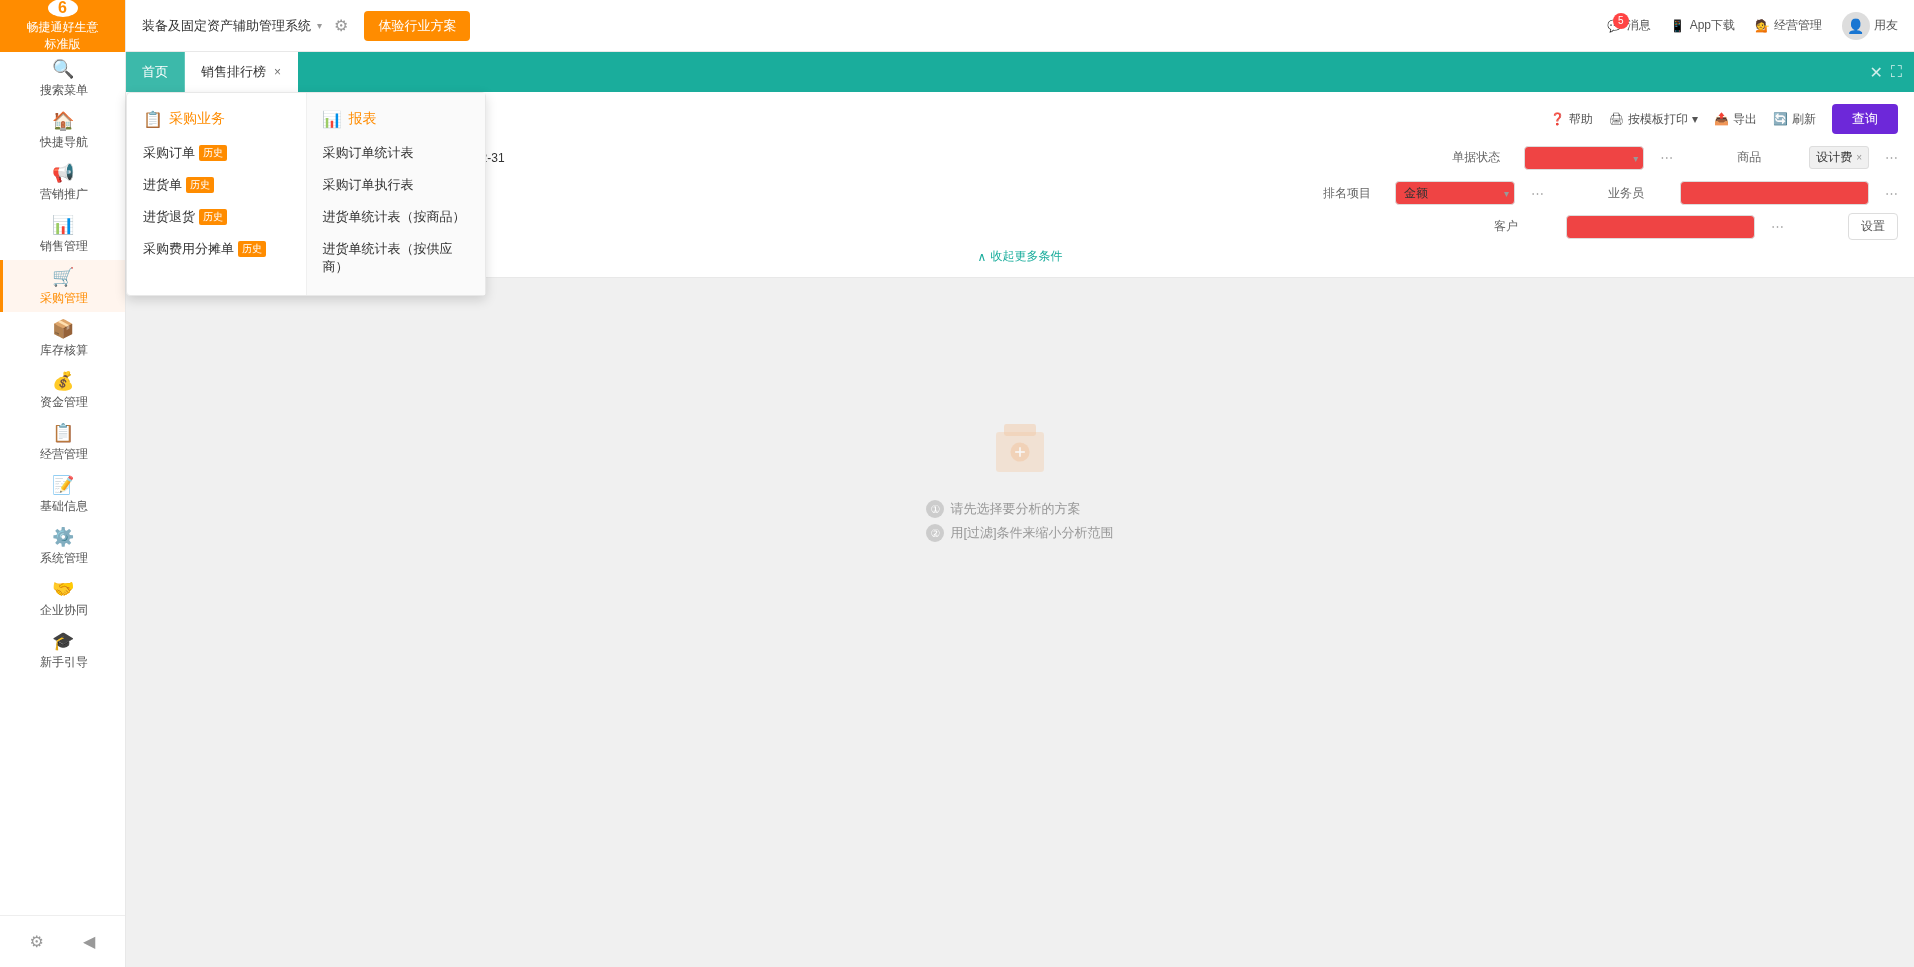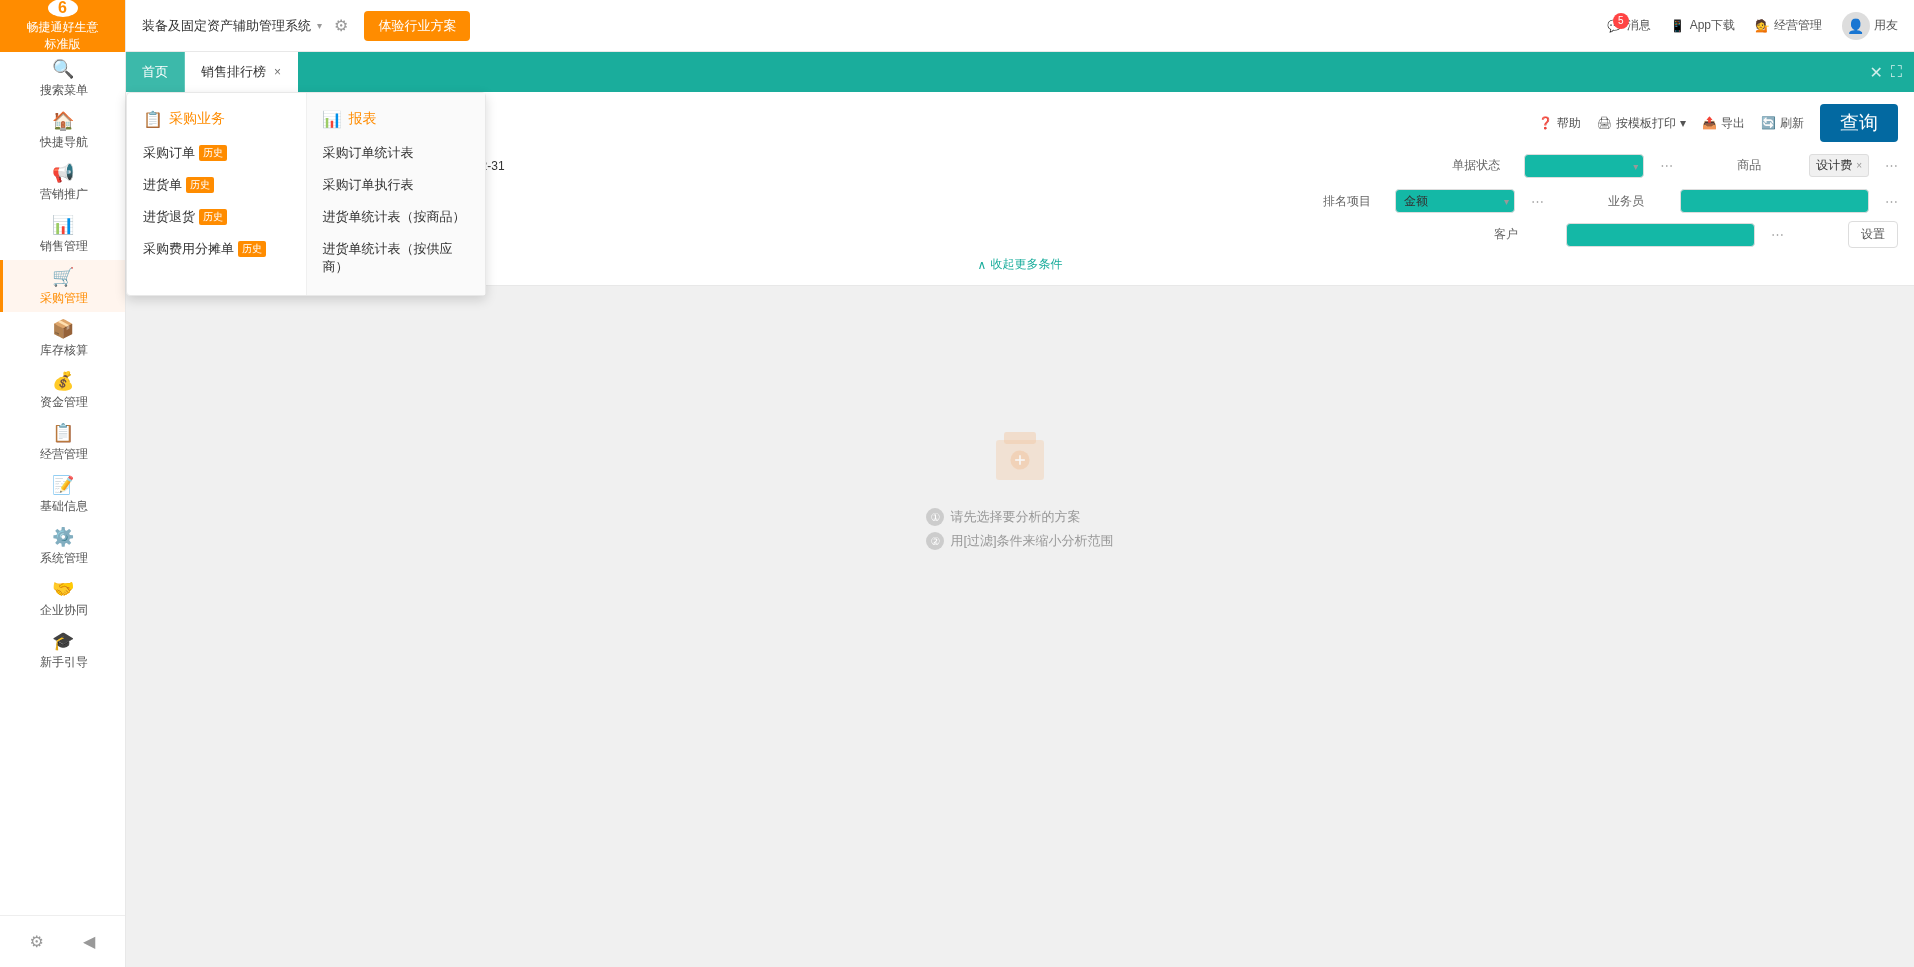--- a/index.html
+++ b/index.html
@@ -196,21 +196,21 @@
       padding: 2px 6px;
       border-radius: 2px;
     }
     .filter-separator { color: #999; }
     .filter-select {
       border: 1px solid #ddd;
       border-radius: 4px;
       padding: 4px 24px 4px 8px;
       font-size: 12px;
       color: #333;
-      background: #14b8a6;
+      background: #ef4444;
       appearance: none;
       cursor: pointer;
       min-width: 120px;
       position: relative;
     }
     .select-wrap {
       position: relative;
       display: inline-block;
     }
     .select-wrap::after {
@@ -244,26 +244,26 @@
     }
     .toolbar-btn {
       display: flex;
       align-items: center;
       gap: 4px;
       color: #555;
       font-size: 12px;
       cursor: pointer;
     }
     .query-btn {
-      background: #0369a1;
+      background: #6d28d9;
       color: white;
       border: none;
       border-radius: 4px;
       padding: 6px 20px;
-      font-size: 19px;
+      font-size: 13px;
       cursor: pointer;
     }
     .settings-btn {
       border: 1px solid #ddd;
       background: white;
       color: #555;
       border-radius: 4px;
       padding: 4px 12px;
       font-size: 12px;
       cursor: pointer;

